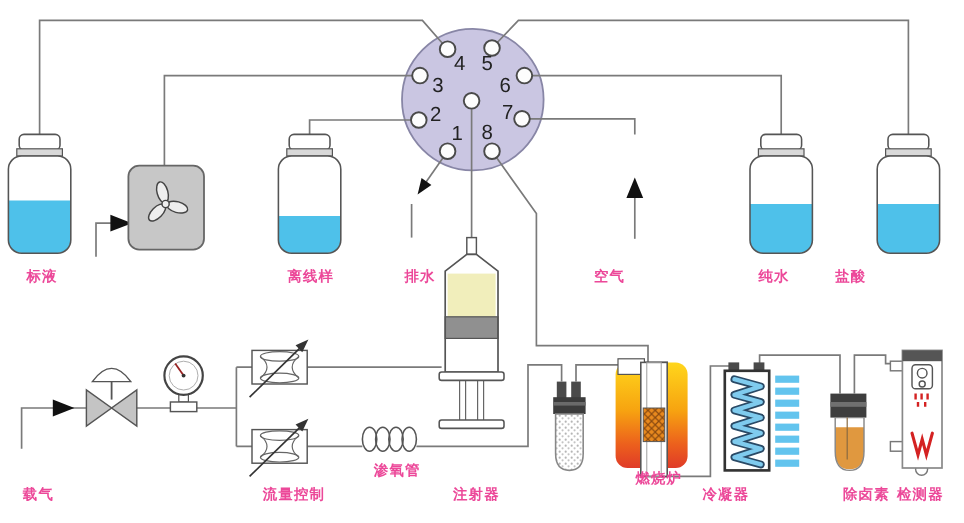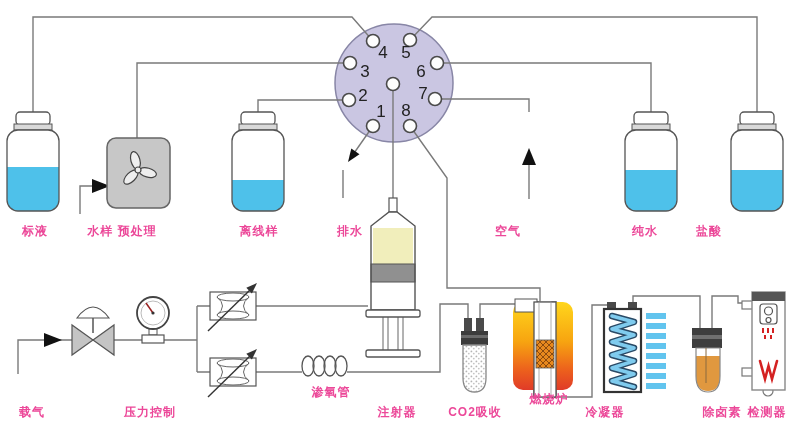--- a/index.html
+++ b/index.html
@@ -253,30 +253,28 @@
 <span class="port-num" style="left:381px;top:112px">1</span>
 <span class="port-num" style="left:363px;top:96px">2</span>
 <span class="port-num" style="left:365px;top:72px">3</span>
 <span class="port-num" style="left:383px;top:53px">4</span>
 <span class="port-num" style="left:406px;top:53px">5</span>
 <span class="port-num" style="left:421px;top:72px">6</span>
 <span class="port-num" style="left:423px;top:94px">7</span>
 <span class="port-num" style="left:406px;top:111px">8</span>
 
 <span class="lbl" style="left:35px;top:231px">标液</span>
-<span class="lbl" style="left:122px;top:231px">水样 预处理</span>
 <span class="lbl" style="left:259px;top:231px">离线样</span>
 <span class="lbl" style="left:350px;top:231px">排水</span>
 <span class="lbl" style="left:508px;top:231px">空气</span>
 <span class="lbl" style="left:645px;top:231px">纯水</span>
 <span class="lbl" style="left:709px;top:231px">盐酸</span>
 
 <span class="lbl" style="left:32px;top:412px">载气</span>
-<span class="lbl" style="left:150px;top:412px">压力控制</span>
+<span class="lbl" style="left:245px;top:412px">流量控制</span>
 <span class="lbl" style="left:331px;top:392px">渗氧管</span>
 <span class="lbl" style="left:397px;top:412px">注射器</span>
-<span class="lbl" style="left:475px;top:412px">CO2吸收</span>
 <span class="lbl" style="left:549px;top:399px">燃烧炉</span>
 <span class="lbl" style="left:605px;top:412px">冷凝器</span>
 <span class="lbl" style="left:722px;top:412px">除卤素</span>
 <span class="lbl" style="left:767px;top:412px">检测器</span>
 
 </div>
 
 </body></html>

